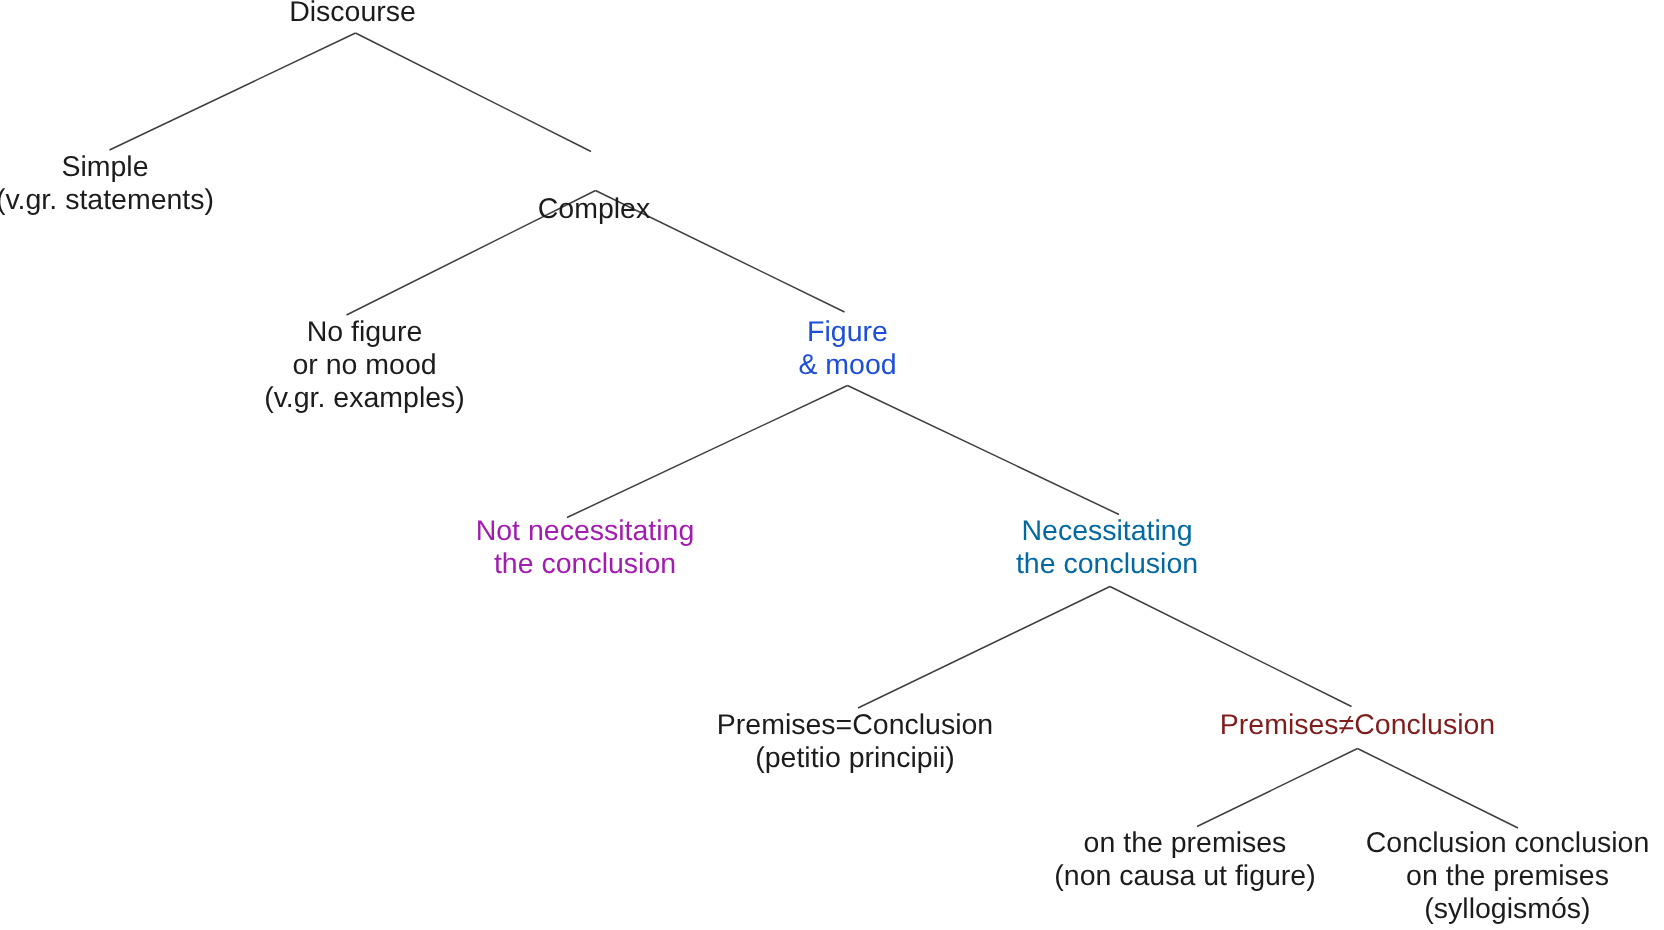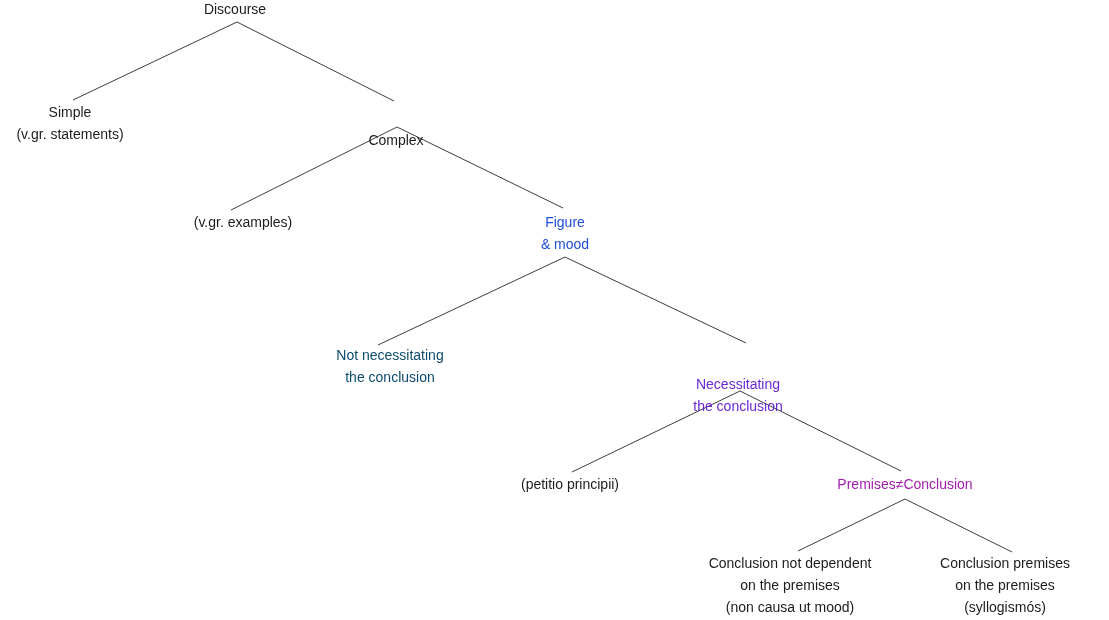--- a/index.html
+++ b/index.html
@@ -3,21 +3,21 @@
 <meta charset="utf-8">
 <style>
   html, body { margin: 0; padding: 0; background: #ffffff; }
   .canvas {
     position: relative;
     width: 1109px;
     height: 620px;
     background: #ffffff;
     overflow: hidden;
     font-family: "Liberation Sans", "DejaVu Sans", sans-serif;
-    font-size: 14px;
+    font-size: 19px;
     line-height: 22px;
     color: #1c1c1c;
   }
   .edges {
     position: absolute;
     left: 0; top: 0;
     width: 1109px; height: 620px;
   }
   .edges line { stroke: #3d3d3d; stroke-width: 1; }
   .node {
@@ -54,51 +54,53 @@
   <div class="node" style="left: 70px; top: 101px; color: rgb(28, 28, 28);">
     <span class="nl">Simple</span>
     <span class="nl">(v.gr. statements)</span>
   </div>
 
   <div class="node" style="left: 396px; top: 101px; color: rgb(28, 28, 28); margin-top: 28px;">
     <span class="nl">Complex</span>
   </div>
 
   <div class="node" style="left: 243px; top: 211px; color: rgb(28, 28, 28);">
+    <span class="nl">No figure</span>
+    <span class="nl">or no mood</span>
     <span class="nl">(v.gr. examples)</span>
   </div>
 
   <div class="node" style="left: 565px; top: 211px; color: #1d4ed8;">
     <span class="nl">Figure</span>
     <span class="nl">&amp; mood</span>
   </div>
 
-  <div class="node" style="left: 390px; top: 344px; color: #0c4a6e;">
+  <div class="node" style="left: 390px; top: 344px; color: #a21caf;">
     <span class="nl">Not necessitating</span>
     <span class="nl">the conclusion</span>
   </div>
 
-  <div class="node" style="left: 738px; top: 344px; color: #6d28d9; margin-top: 29px;">
+  <div class="node" style="left: 738px; top: 344px; color: #0369a1;">
     <span class="nl">Necessitating</span>
     <span class="nl">the conclusion</span>
   </div>
 
   <div class="node" style="left: 570px; top: 473px; color: rgb(28, 28, 28);">
+    <span class="nl">Premises=Conclusion</span>
     <span class="nl italic">(petitio principii)</span>
   </div>
 
-  <div class="node" style="left: 905px; top: 473px; color: #a21caf;">
+  <div class="node" style="left: 905px; top: 473px; color: #7f1d1d;">
     <span class="nl">Premises≠Conclusion</span>
   </div>
 
   <div class="node" style="left: 790px; top: 552px; color: rgb(28, 28, 28);">
-    <span class="nl">Conclusion not dependent</span>
     <span class="nl">on the premises</span>
-    <span class="nl italic">(non causa ut mood)</span>
+    <span class="nl italic">(non causa ut figure)</span>
   </div>
 
   <div class="node" style="left: 1005px; top: 552px; color: rgb(28, 28, 28);">
-    <span class="nl">Conclusion premises</span>
+    <span class="nl">Conclusion conclusion</span>
     <span class="nl">on the premises</span>
     <span class="nl italic">(syllogismós)</span>
   </div>
 
 </div>
 
 </body></html>

